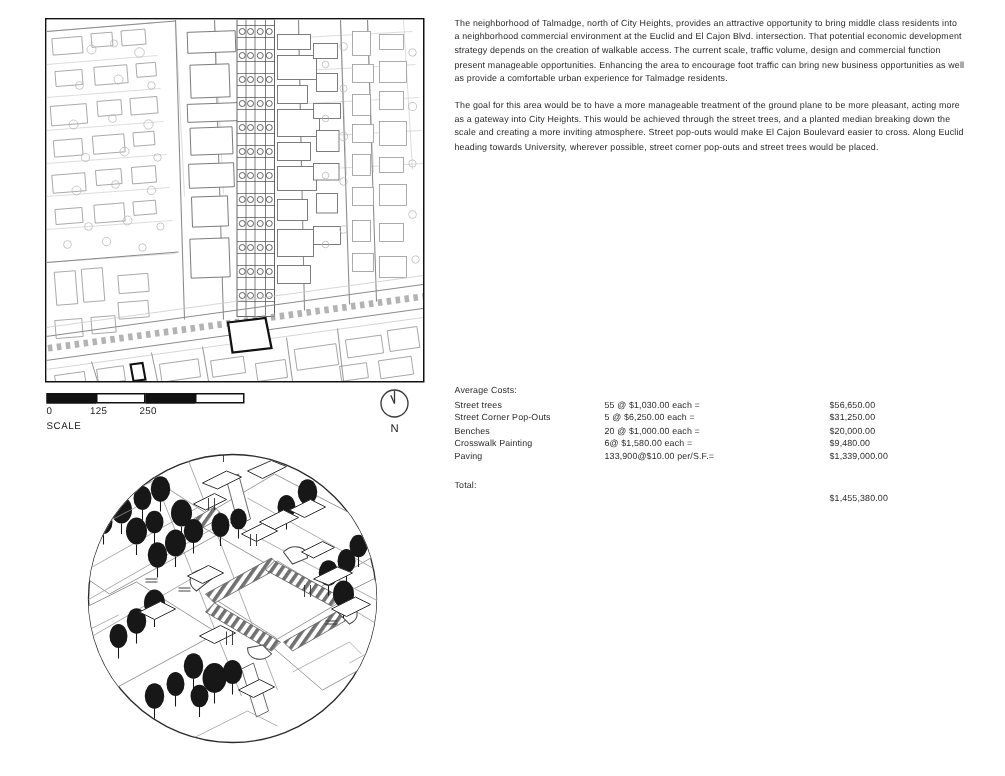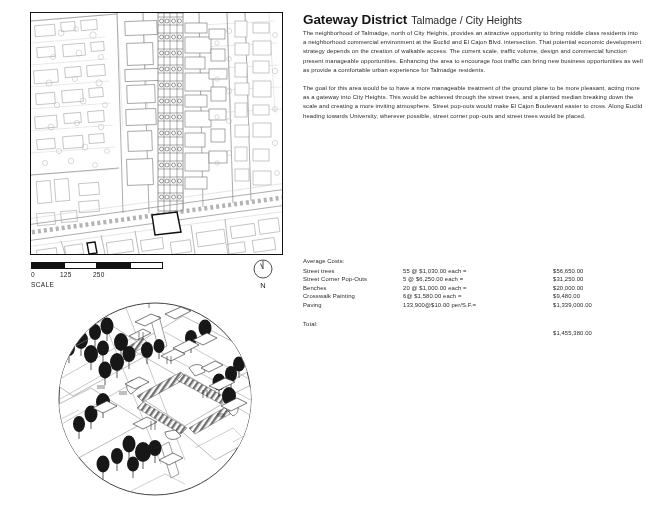--- a/index.html
+++ b/index.html
@@ -577,23 +577,20 @@
           <path d="M162 146 L200 126 L208 134"></path>
           <path d="M56 174 L92 192 L132 172 L152 182"></path>
           <path d="M200 140 L240 118"></path>
         </g>
       </g>
     </svg>
   </div>
 </div>
 
 <div id="right-column">
-  <div id="title-line">
-    <span id="page-title">Gateway District</span><span id="page-subtitle-inline">Talmadge / City Heights</span>
-  </div>
 
   <p class="body-paragraph">The neighborhood of Talmadge, north of City Heights, provides an attractive opportunity to bring middle class residents into a neighborhood commercial environment at the Euclid and El Cajon Blvd. intersection. That potential economic development strategy depends on the creation of walkable access. The current scale, traffic volume, design and commercial function present manageable opportunities. Enhancing the area to encourage foot traffic can bring new business opportunities as well as provide a comfortable urban experience for Talmadge residents.</p>
   <p class="body-paragraph">The goal for this area would be to have a more manageable treatment of the ground plane to be more pleasant, acting more as a gateway into City Heights. This would be achieved through the street trees, and a planted median breaking down the scale and creating a more inviting atmosphere. Street pop-outs would make El Cajon Boulevard easier to cross. Along Euclid heading towards University, wherever possible, street corner pop-outs and street trees would be placed.</p>
 </div>
 
 <div id="cost-table-block">
   <div id="costs-heading">Average Costs:</div>
 
   <div class="cost-row">
     <span class="c-label">Street trees</span>

